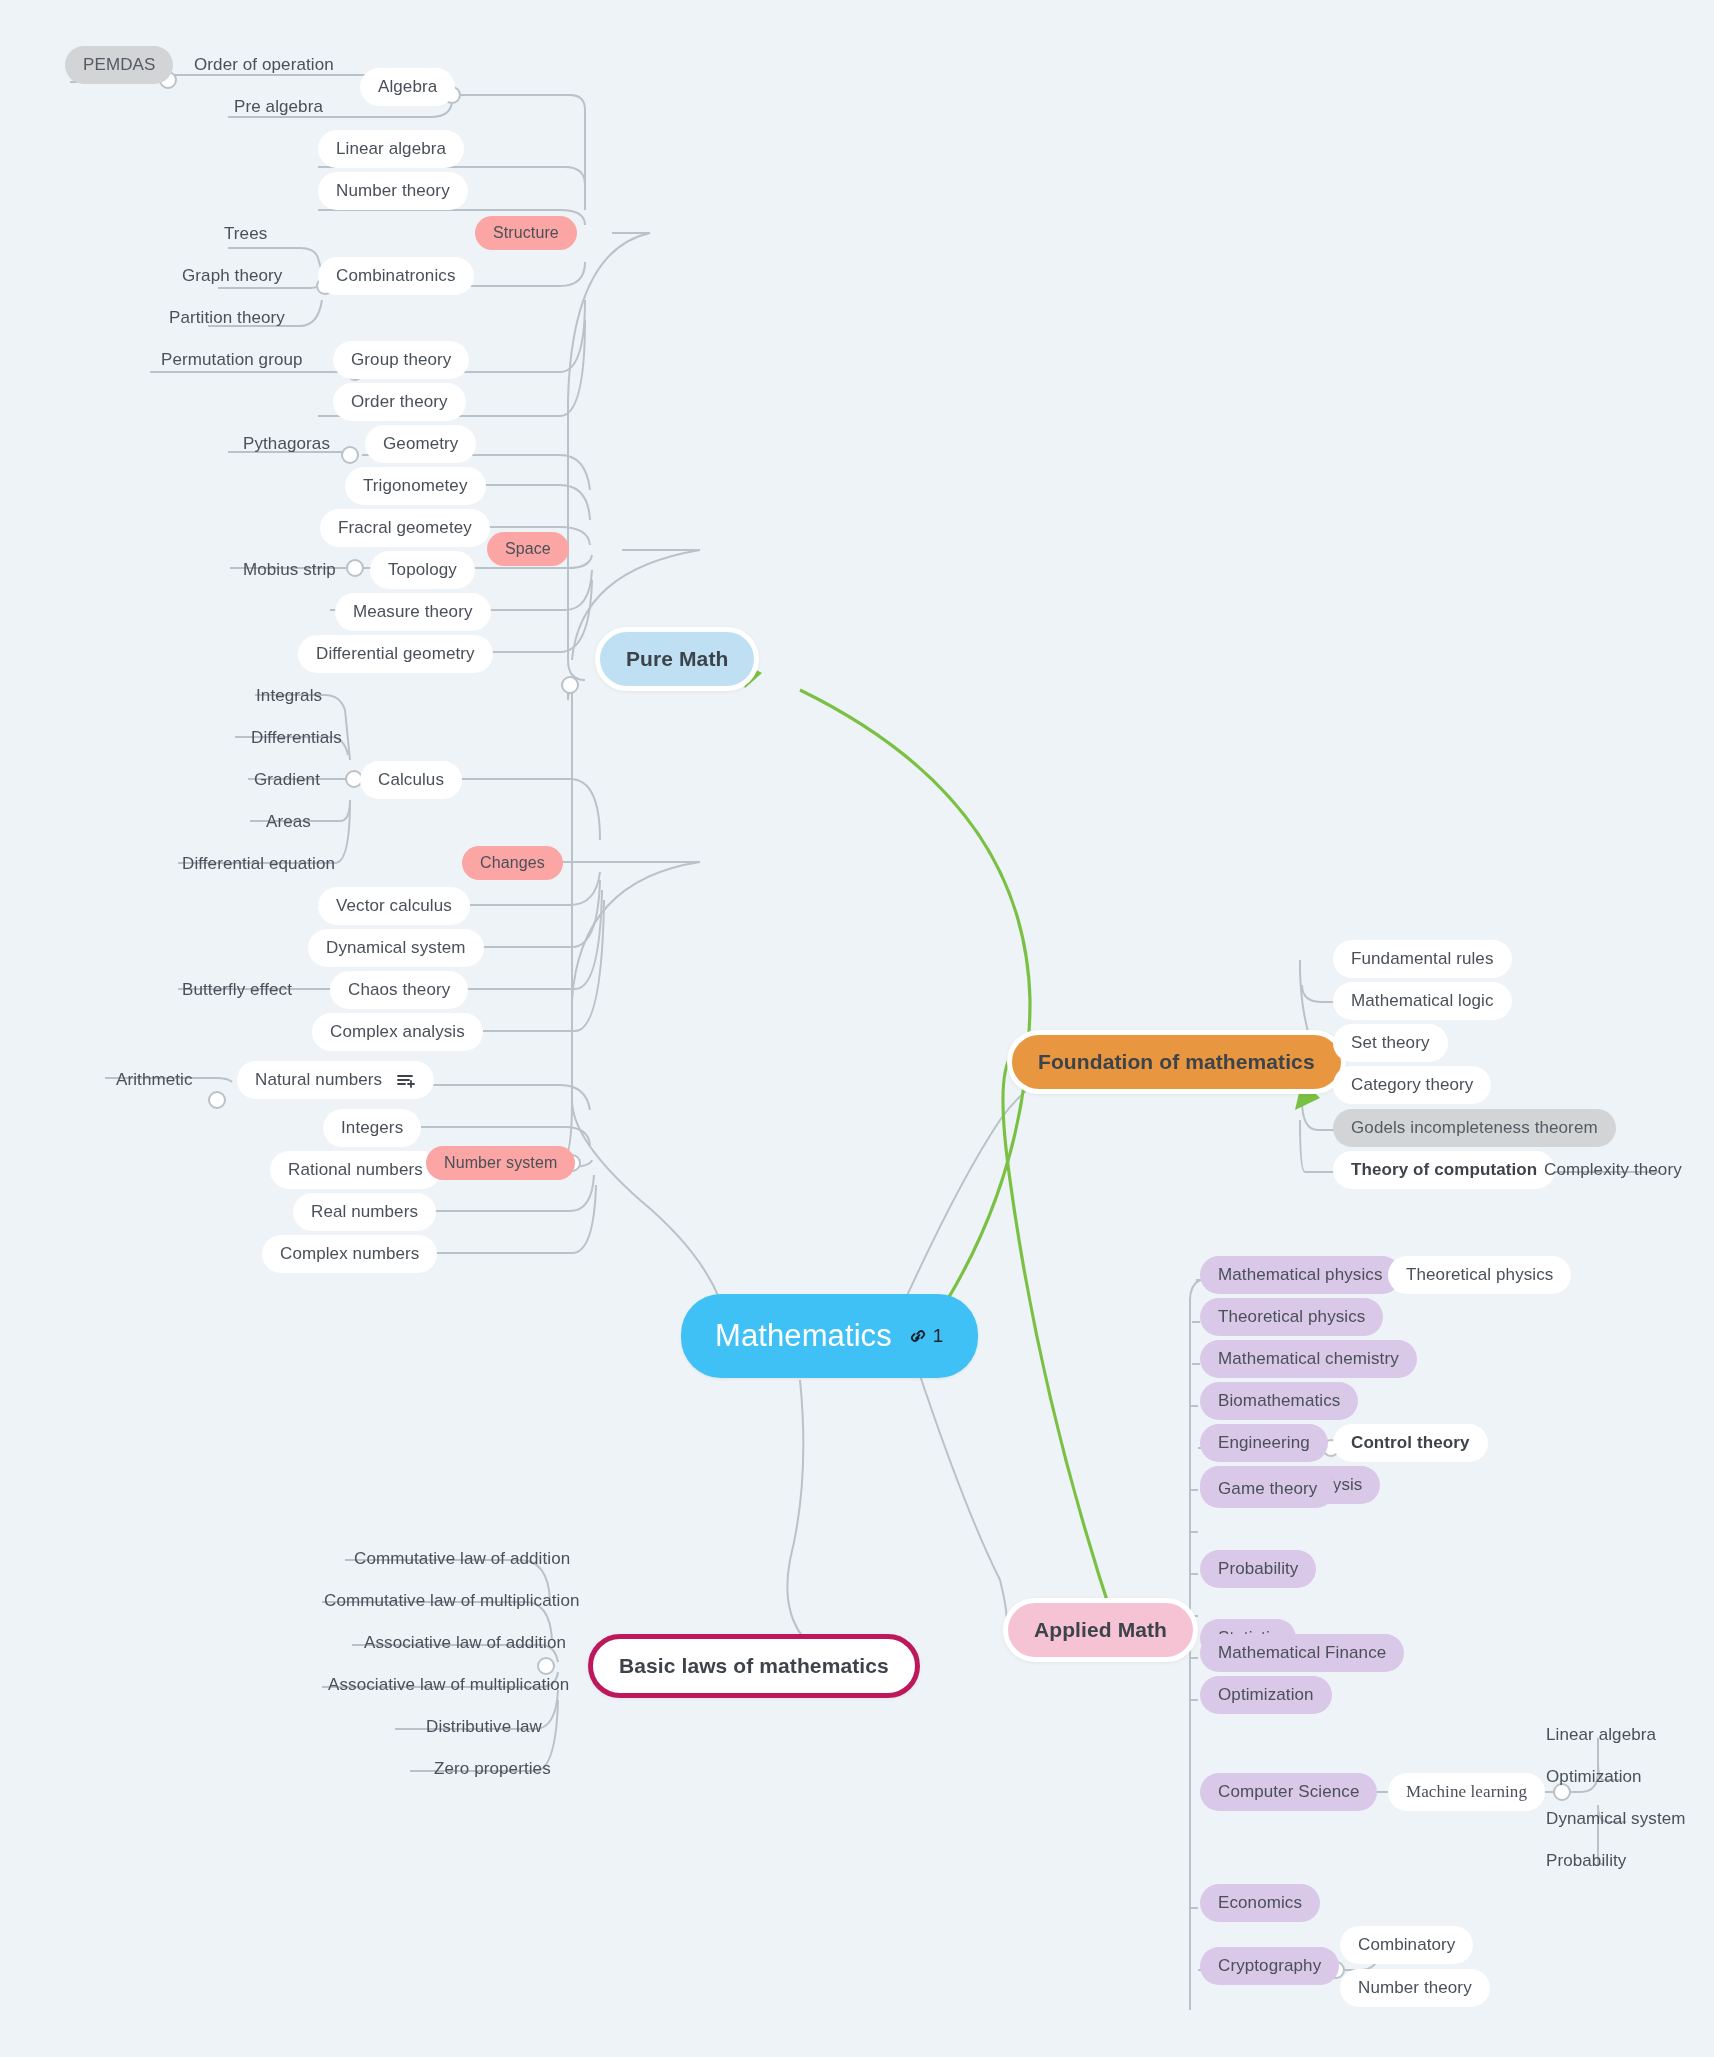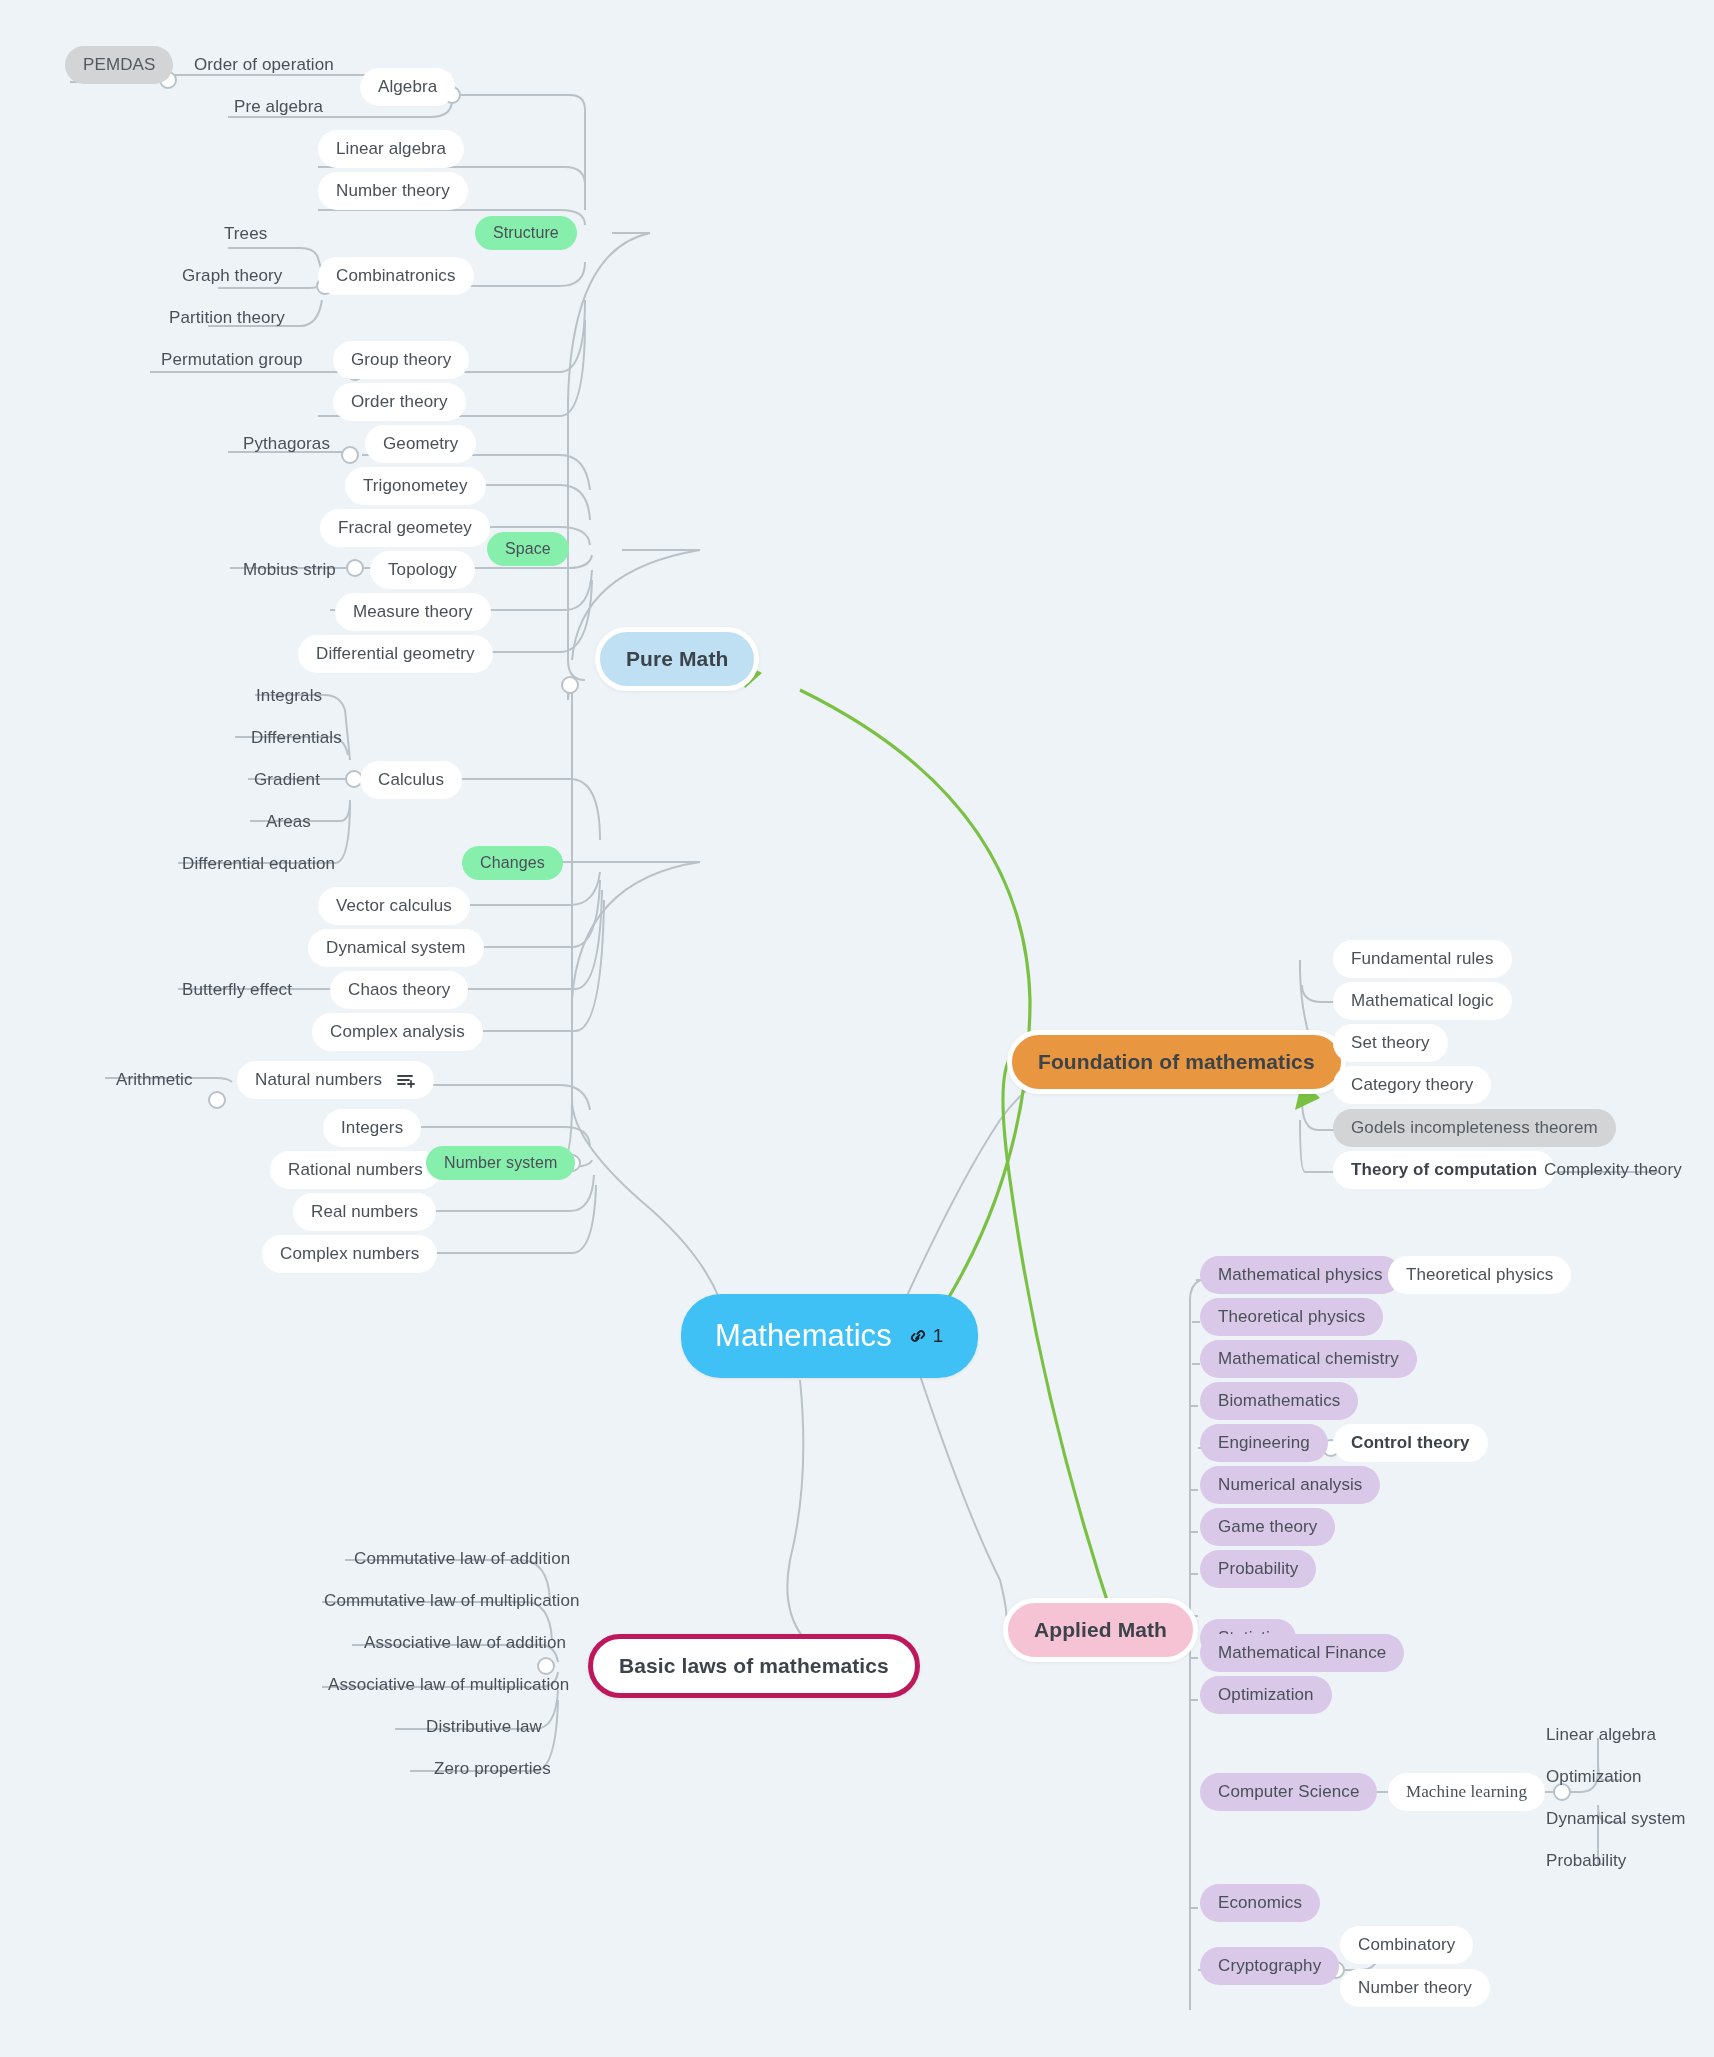--- a/index.html
+++ b/index.html
@@ -30,21 +30,21 @@
     border-radius:22px;
     padding:9px 18px;
   }
   .pill-grey{
     background:#d2d4d6;
     border-radius:22px;
     padding:9px 18px;
     color:#555b62;
   }
   .pill-teal{
-    background:#86efac;
+    background:#fca5a5;
     border-radius:22px;
     padding:8px 18px;
     color:#4a5058;
     font-size:16px;
   }
   .pill-purple{
     background:#d9c8e8;
     border-radius:22px;
     padding:9px 18px;
     color:#4a5058;
@@ -319,21 +319,21 @@
 
 <div class="node lvl1 c-pink" style="left:1003px;top:1630px;">Applied Math</div>
 <div class="node pill-purple" style="left:1200px;top:1275px;">Mathematical physics</div>
 <div class="node pill" style="left:1388px;top:1275px;">Theoretical physics</div>
 <div class="node pill-purple" style="left:1200px;top:1317px;">Theoretical physics</div>
 <div class="node pill-purple" style="left:1200px;top:1359px;">Mathematical chemistry</div>
 <div class="node pill-purple" style="left:1200px;top:1401px;">Biomathematics</div>
 <div class="node pill-purple" style="left:1200px;top:1443px;">Engineering</div>
 <div class="node pill bold" style="left:1333px;top:1443px;">Control theory</div>
 <div class="node pill-purple" style="left:1200px;top:1485px;">Numerical analysis</div>
-<div class="node pill-purple" style="left:1200px;top:1527px;">Game theory</div>
+<div class="node pill-purple" style="left:1200px;top:1489px;">Game theory</div>
 <div class="node pill-purple" style="left:1200px;top:1569px;">Probability</div>
 <div class="node pill-purple" style="left:1200px;top:1611px;margin-top:27px;">Statistic</div>
 <div class="node pill-purple" style="left:1200px;top:1653px;">Mathematical Finance</div>
 <div class="node pill-purple" style="left:1200px;top:1695px;">Optimization</div>
 <div class="node pill-purple" style="left:1200px;top:1792px;">Computer Science</div>
 <div class="node pill" style="left:1388px;top:1792px;font-family:Liberation Serif, serif;">Machine learning</div>
 <div class="node plain" style="left:1540px;top:1735px;">Linear algebra</div>
 <div class="node plain" style="left:1540px;top:1777px;">Optimization</div>
 <div class="node plain" style="left:1540px;top:1819px;">Dynamical system</div>
 <div class="node plain" style="left:1540px;top:1861px;">Probability</div>

